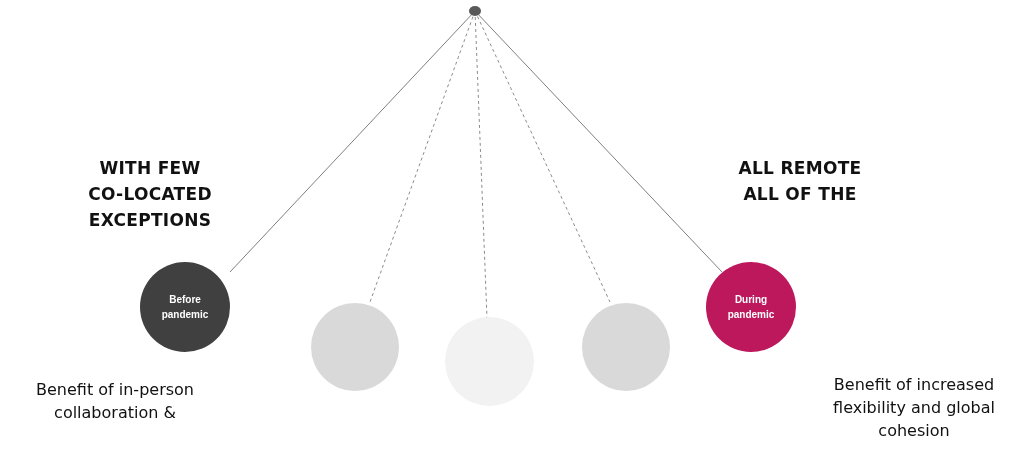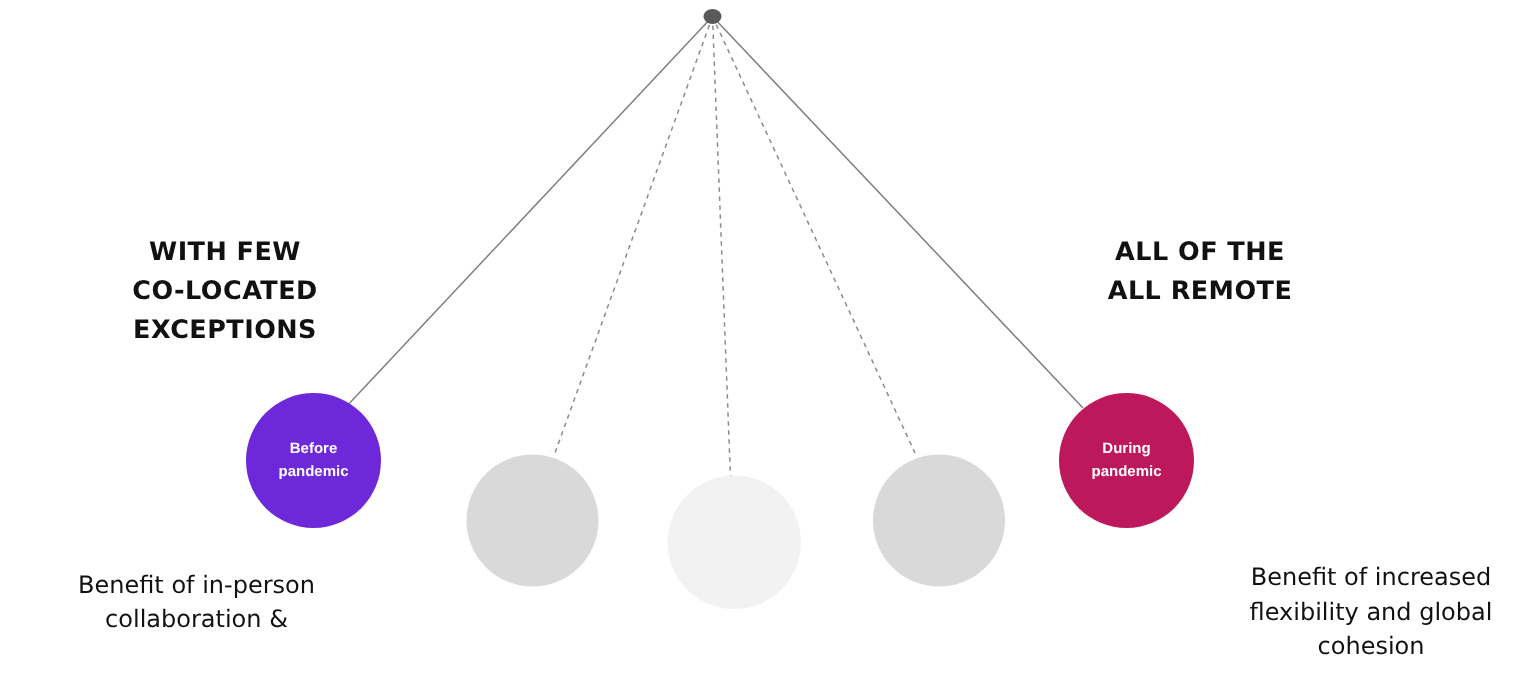--- a/index.html
+++ b/index.html
@@ -15,41 +15,41 @@
 
 <svg class="lines" width="1024" height="455">
   <line x1="475" y1="11" x2="230" y2="272" stroke="#7f7f7f" stroke-width="1"></line>
   <line x1="475" y1="11" x2="370" y2="302" stroke="#8c8c8c" stroke-width="1" stroke-dasharray="3,3"></line>
   <line x1="475" y1="11" x2="487" y2="318" stroke="#8c8c8c" stroke-width="1" stroke-dasharray="3,3"></line>
   <line x1="475" y1="11" x2="610" y2="302" stroke="#8c8c8c" stroke-width="1" stroke-dasharray="3,3"></line>
   <line x1="475" y1="11" x2="722" y2="272" stroke="#7f7f7f" stroke-width="1"></line>
   <ellipse cx="475" cy="11" rx="6" ry="5" fill="#595959"></ellipse>
 </svg>
 
-<div class="ball" style="left:164px;top:262px;width:90px;height:90px;background:#6d28d9;justify-content:center;">
+<div class="ball" style="left:140px;top:262px;width:90px;height:90px;background:#404040;justify-content:center;">
   <span><span>Before</span><br><span>pandemic</span></span>
 </div>
 <div class="ball" style="left:311px;top:303px;width:88px;height:88px;background:#d9d9d9;"></div>
 <div class="ball" style="left:445px;top:317px;width:89px;height:89px;background:#f2f2f2;"></div>
 <div class="ball" style="left:582px;top:303px;width:88px;height:88px;background:#d9d9d9;"></div>
 <div class="ball" style="left:706px;top:262px;width:90px;height:90px;background:#be185d;">
   <span><span>During</span><br><span>pandemic</span></span>
 </div>
 
 <div class="heading" style="left:60px;top:155px;width:180px;">
   <div>WITH FEW</div>
   <div>CO-LOCATED</div>
   <div>EXCEPTIONS</div>
 </div>
 <div class="heading" style="left:700px;top:155px;width:200px;">
+  <div>ALL REMOTE</div>
   <div>ALL OF THE</div>
-  <div>ALL REMOTE</div>
 </div>
 
-<div class="benefit" style="left:16px;top:378px;width:230px;">
+<div class="benefit" style="left:0px;top:378px;width:230px;">
   <div>Benefit of in-person</div>
   <div>collaboration &amp;</div>
 </div>
 <div class="benefit" style="left:804px;top:373px;width:220px;">
   <div>Benefit of increased</div>
   <div>flexibility and global</div>
   <div>cohesion</div>
 </div>
 
 </body></html>

